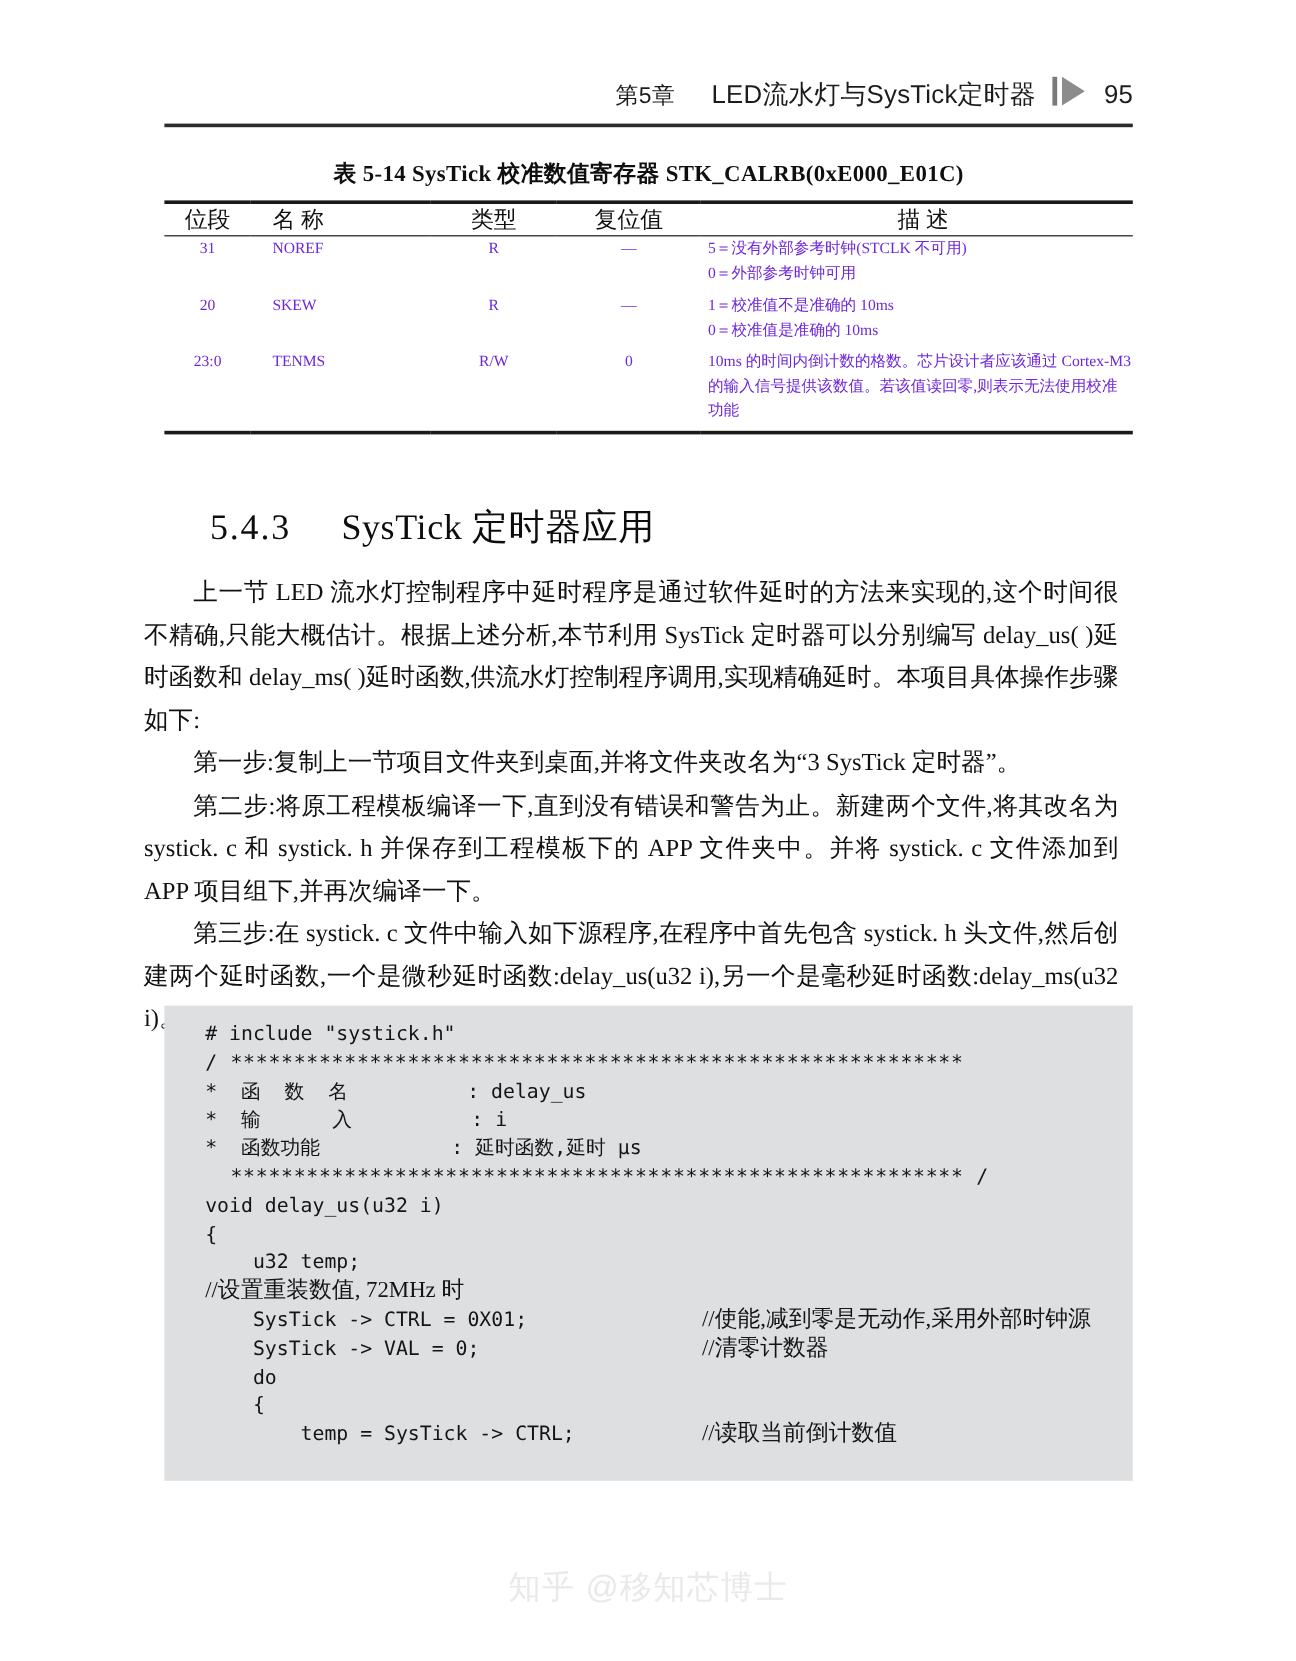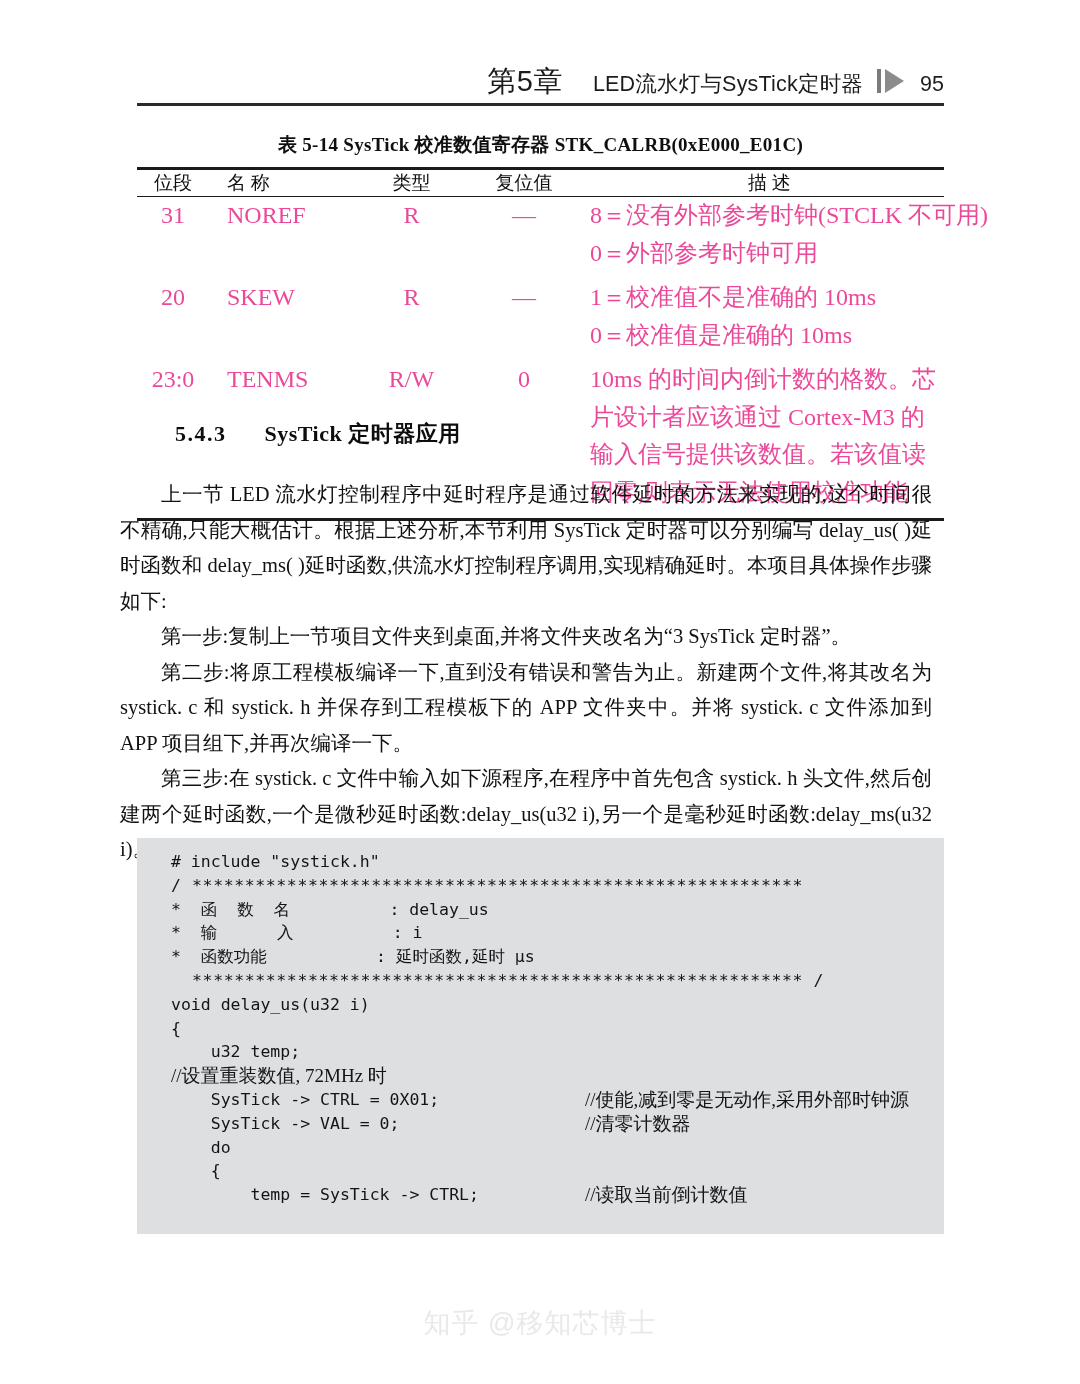--- a/index.html
+++ b/index.html
@@ -26,21 +26,21 @@
   }
   .header-inner {
     display: flex;
     align-items: baseline;
     justify-content: flex-end;
     gap: 0;
     height: 100%;
   }
   .header-chapter {
     font-family: "Liberation Sans", "DejaVu Sans", sans-serif;
-    font-size: 29px;
+    font-size: 19px;
     letter-spacing: 0.5px;
     color: #1c1c1c;
     white-space: nowrap;
   }
   .header-gap { width: 30px; }
   .header-title {
     font-family: "Liberation Sans", "DejaVu Sans", sans-serif;
     font-size: 21.5px;
     letter-spacing: 0.2px;
     color: #1c1c1c;
@@ -132,37 +132,37 @@
     font-size: 19px;
     color: #101010;
   }
   .c-bits   { width: 72px;  text-align: center; }
   .c-name   { width: 150px; text-align: left; padding-left: 18px !important; }
   .c-type   { width: 105px; text-align: center; }
   .c-reset  { width: 120px; text-align: center; }
   .c-desc   { width: 360px; text-align: left; padding-left: 6px !important; }
   .hrow .c-desc { text-align: left; padding-left: 164px !important; }
   .brow td {
-    font-size: 24px;
+    font-size: 13px;
     padding-top: 8px;
     padding-bottom: 2px;
     line-height: 1.58;
-    color: #ec4899;
+    color: #6d28d9;
   }
   .brow .c-desc { padding-bottom: 6px; }
   .desc-line { display: block; white-space: nowrap; }
   .desc-line.wrap { white-space: normal; }
 
   
   .sec-head {
     position: absolute;
     left: 175px;
     top: 419px;
-    font-size: 22px;
-    font-weight: bold;
+    font-size: 30px;
+    font-weight: normal;
     letter-spacing: 0.5px;
     color: #0d0d0d;
   }
   .sec-num { letter-spacing: 1.5px; }
   .sec-gap { display: inline-block; width: 26px; }
 
   
   .body-text {
     position: absolute;
     left: 120px;
@@ -270,21 +270,21 @@
       <tr class="rule-mid">
           <td colspan="5"></td>
         </tr>
 
       <tr class="brow">
         <td class="c-bits">31</td>
         <td class="c-name">NOREF</td>
         <td class="c-type">R</td>
         <td class="c-reset">—</td>
         <td class="c-desc">
-          <span class="desc-line">8＝没有外部参考时钟(STCLK 不可用)</span>
+          <span class="desc-line">5＝没有外部参考时钟(STCLK 不可用)</span>
           <span class="desc-line">0＝外部参考时钟可用</span>
         </td>
       </tr>
 
       <tr class="brow">
         <td class="c-bits">20</td>
         <td class="c-name">SKEW</td>
         <td class="c-type">R</td>
         <td class="c-reset">—</td>
         <td class="c-desc">

